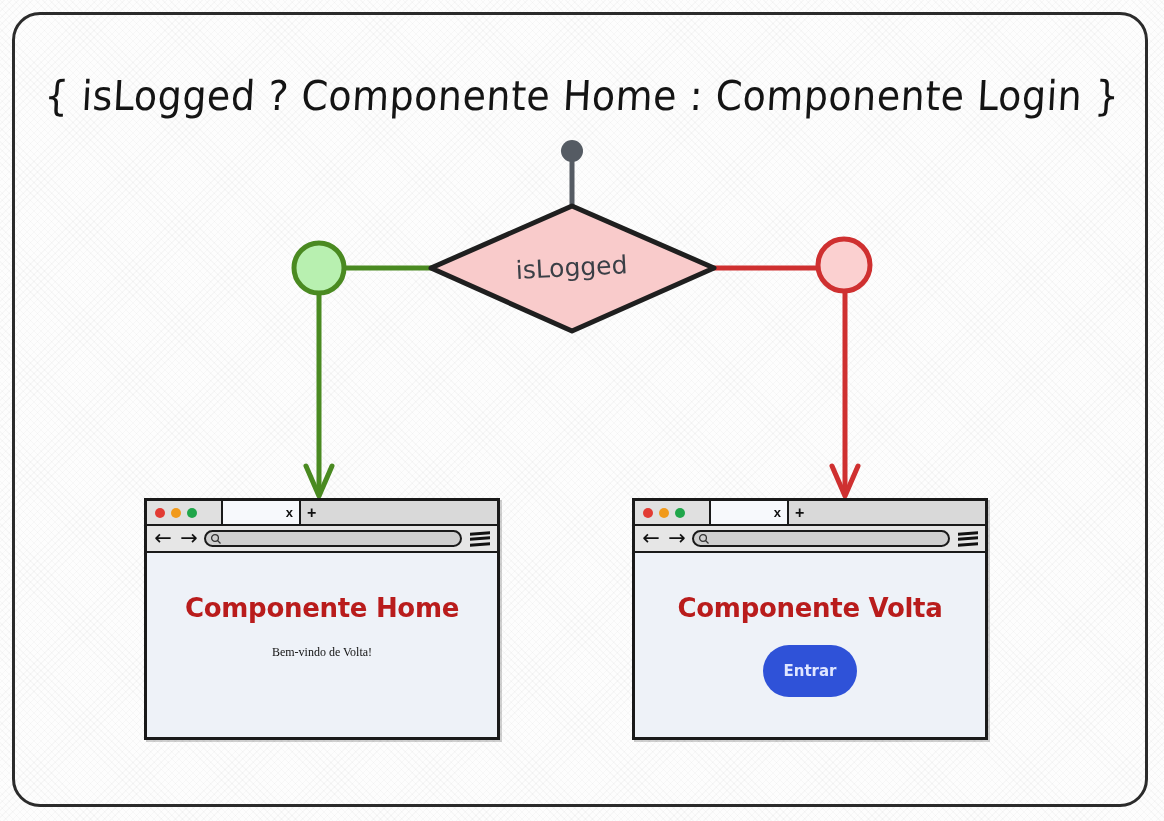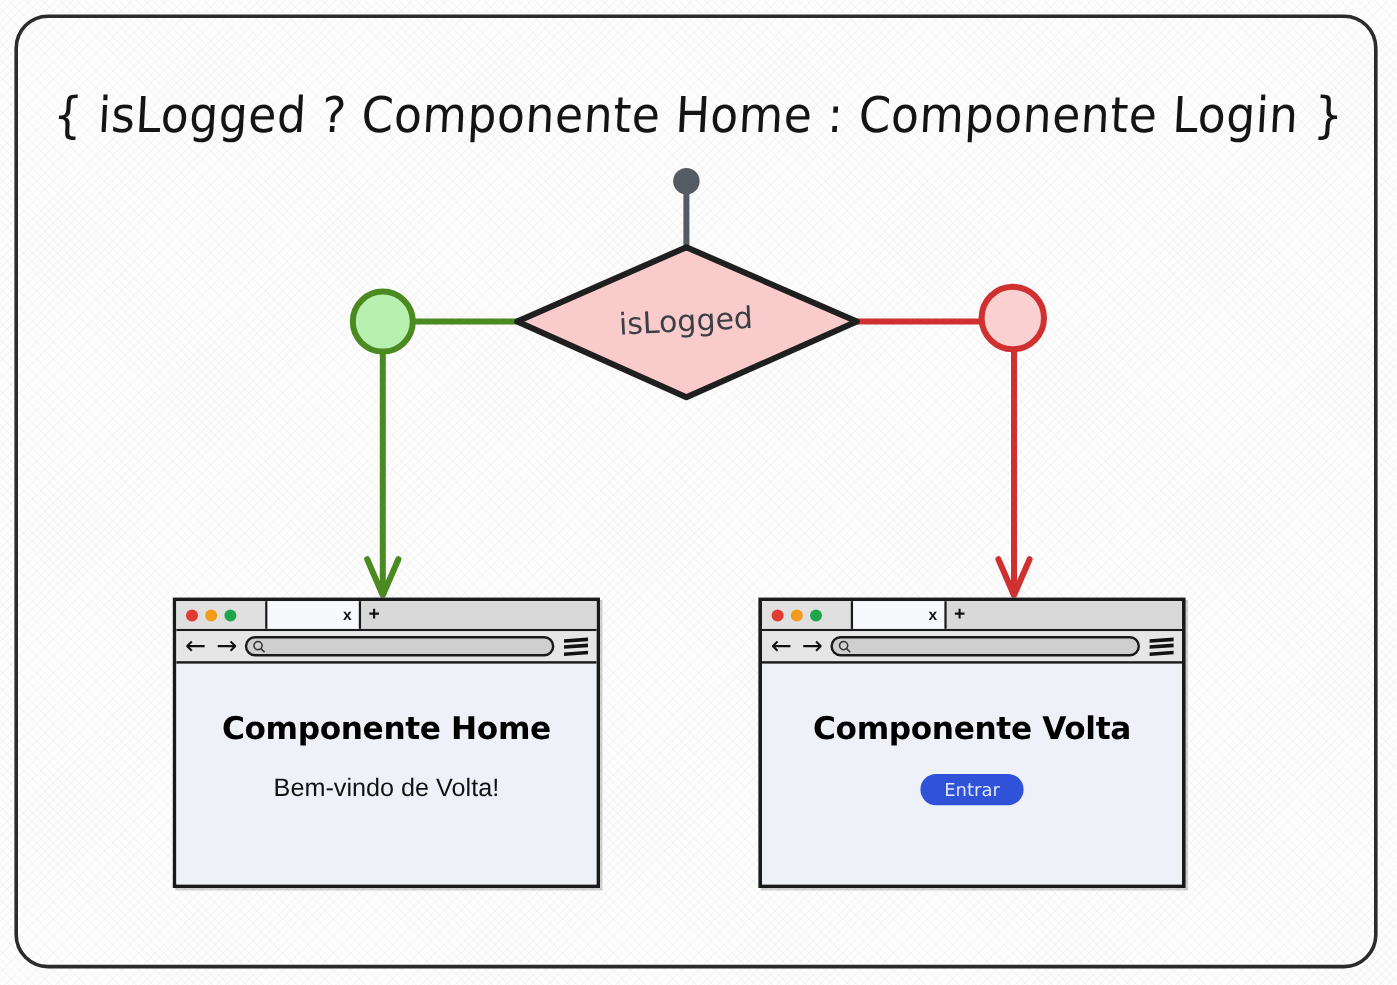--- a/index.html
+++ b/index.html
@@ -182,39 +182,40 @@
     display: flex;
     flex-direction: column;
     align-items: center;
     box-sizing: border-box;
     padding-top: 40px;
   }
   .comp-title {
     font-family: "DejaVu Sans", sans-serif;
     font-size: 26px;
     font-weight: 700;
-    color: #000000;
+    color: #b91c1c;
     letter-spacing: -0.3px;
   }
   .comp-sub {
     margin-top: 22px;
-    font-family: Liberation Sans, sans-serif;
-    font-size: 21px;
+    font-family: Liberation Serif, serif;
+    font-size: 12px;
     color: #111;
   }
   .login-btn {
     margin-top: 22px;
     background: #2f52d8;
     color: #dfe6ff;
     border: none;
     border-radius: 999px;
-    padding: 4px 20px;
+    padding: 17px 20px;
     font-family: "DejaVu Sans", sans-serif;
     font-size: 15px;
     cursor: pointer;
+    font-weight: bold;
   }
 </style>
 </head>
 <body>
 
 <div id="canvas">
 
   <div id="outer-frame"></div>
 
   <div id="title">{ isLogged ? Componente Home : Componente Login }</div>

